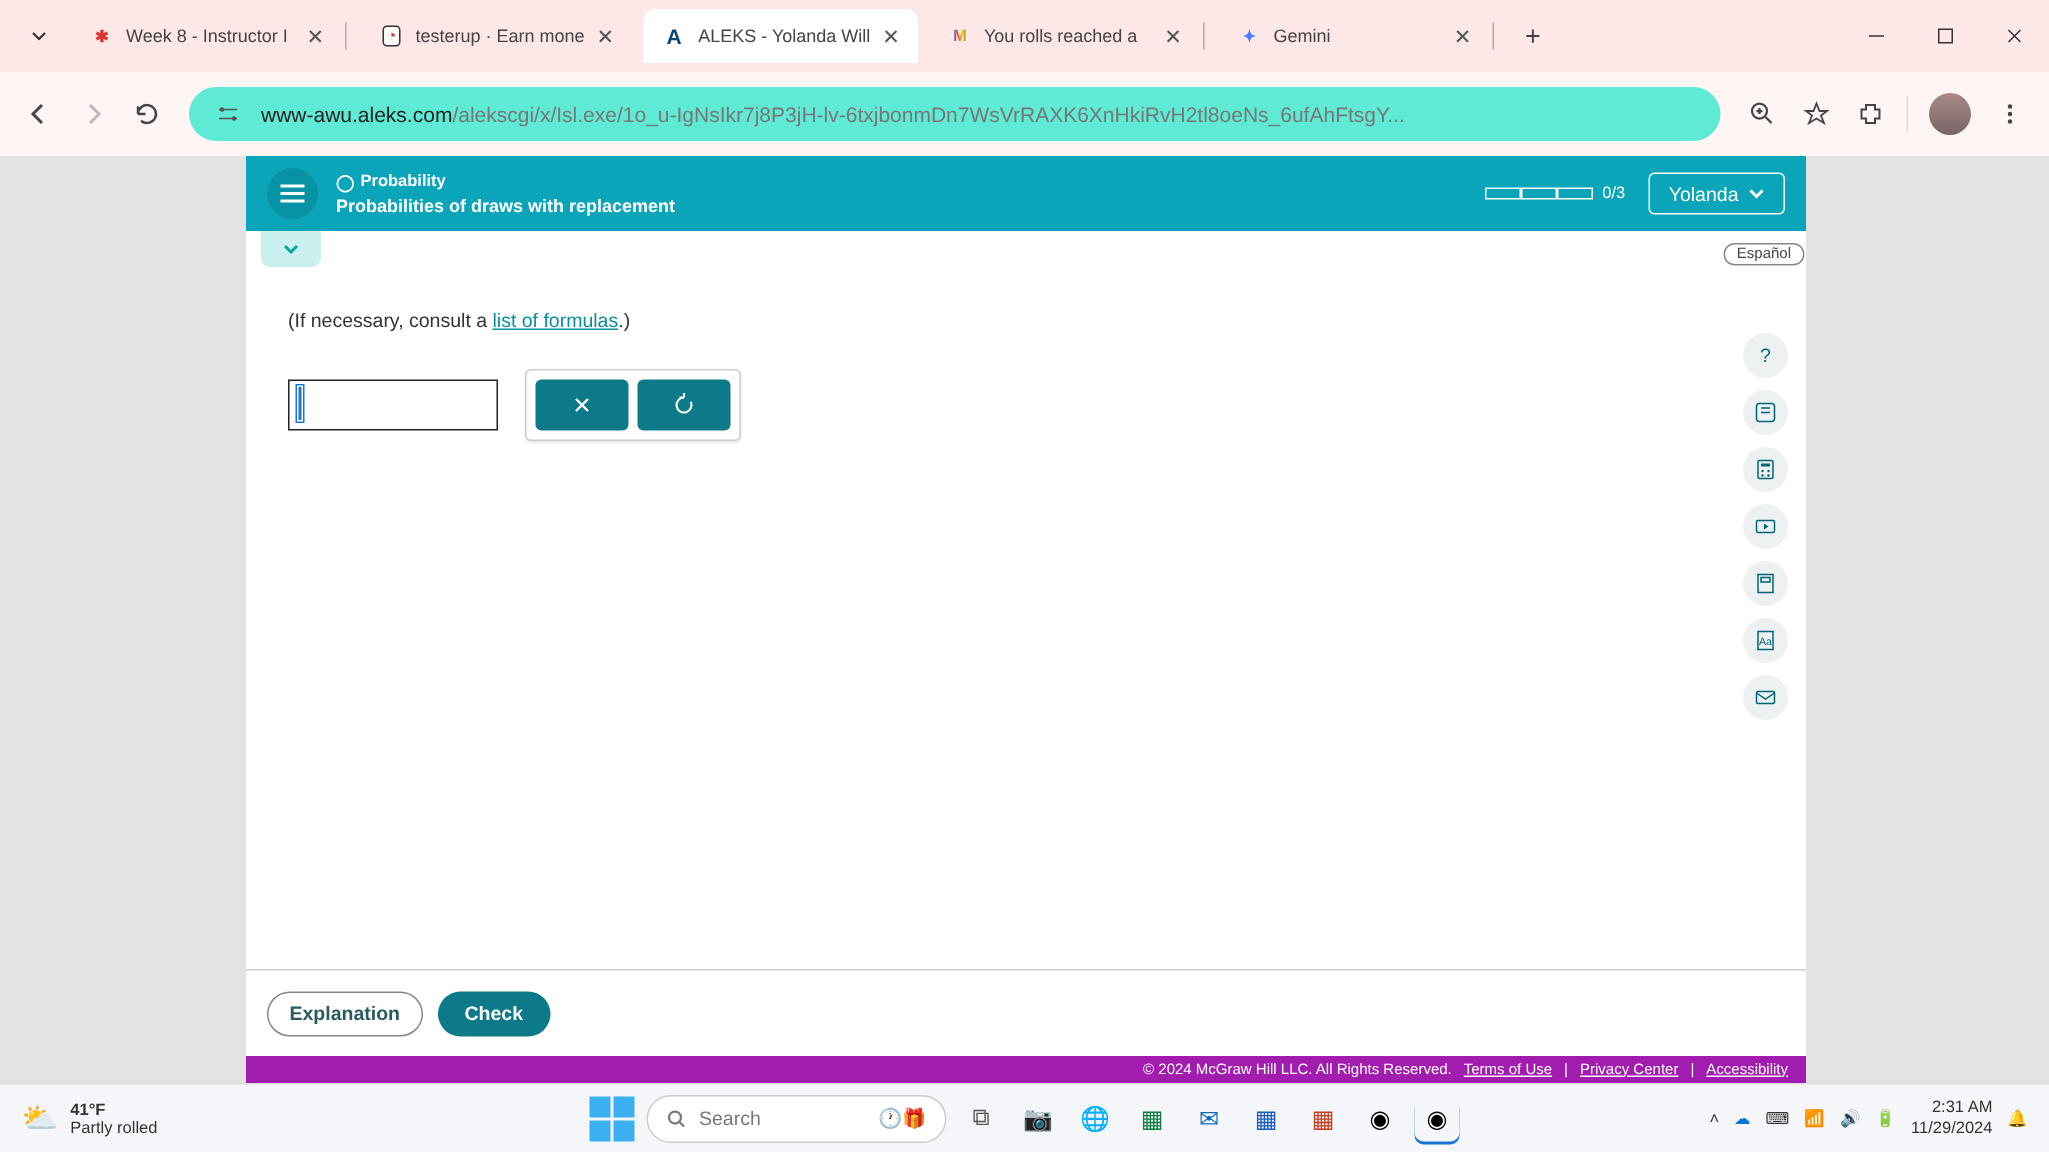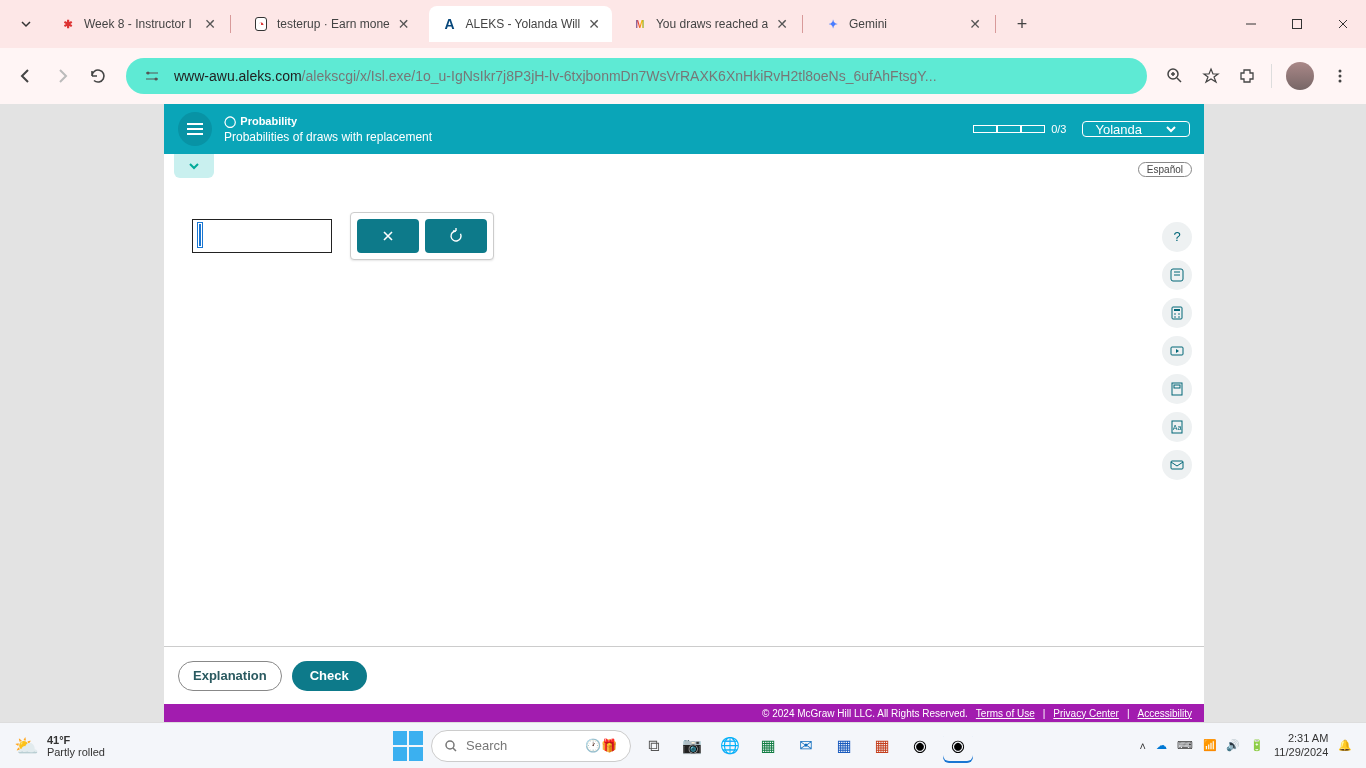--- a/index.html
+++ b/index.html
@@ -27,30 +27,30 @@
 .avatar { width:28px; height:28px; border-radius:50%; background:linear-gradient(#a88,#766); margin:0 8px; }
 
 
 .page-wrap { position:absolute; left:0; top:104px; width:1366px; height:618px; background:#e3e3e3; }
 .app { position:absolute; left:164px; top:0; width:1040px; height:618px; background:#fff; display:flex; flex-direction:column; }
 .header { height:50px; background:#0aa5b8; display:flex; align-items:center; padding:0 14px; }
 .ham { width:34px; height:34px; border-radius:50%; background:#0893a5; display:flex; flex-direction:column; align-items:center; justify-content:center; gap:3px; }
 .ham span { width:16px; height:2px; background:#fff; }
 .htitle { margin-left:12px; color:#fff; }
 .htitle .cat { font-size:11px; font-weight:bold; display:flex; align-items:center; gap:4px; }
-.htitle .sub { font-size:12px; font-weight:normal; margin-top:2px; }
+.htitle .sub { font-size:12px; font-weight:bold; margin-top:2px; }
 .progress { margin-left:auto; display:flex; align-items:center; gap:6px; }
 .progress .seg { display:flex; }
 .progress .seg span { width:24px; height:8px; border:1px solid #fff; background:transparent; }
 .progress .txt { color:#fff; font-size:11px; }
-.user-btn { margin-left:16px; height:16px; padding:0 12px; border:1px solid #fff; border-radius:4px; color:#fff; font-size:13px; display:flex; align-items:center; gap:23px; }
+.user-btn { margin-left:16px; height:28px; padding:0 12px; border:1px solid #fff; border-radius:4px; color:#fff; font-size:13px; display:flex; align-items:center; gap:6px; }
 
 .sub-bar { position:relative; height:26px; }
 .expand-btn { position:absolute; left:10px; top:0; width:40px; height:24px; background:#c9f0ef; border-radius:0 0 6px 6px; display:flex; align-items:center; justify-content:center; color:#0a8; }
-.lang { position:absolute; right:12px; top:8px; font-size:10px; border:1px solid #888; border-radius:10px; padding:1px 8px; color:#444; }
+.lang { position:absolute; right:1px; top:8px; font-size:10px; border:1px solid #888; border-radius:10px; padding:1px 8px; color:#444; }
 
 .content { flex:1; padding:10px 28px; position:relative; font-size:13px; color:#333; line-height:1.5; }
 .q-link { color:#0a8fa0; text-decoration:underline; }
 .num { font-family:'Times New Roman',serif; }
 .input-row { margin-top:22px; display:flex; align-items:center; gap:18px; }
 .answer-box { width:140px; height:34px; border:1px solid #222; padding:4px 6px; }
 .cursor { display:inline-block; width:2px; height:22px; background:#1976d2; outline:1px solid #1976d2; outline-offset:1px; }
 .tool-panel { display:flex; gap:6px; padding:6px; border:1px solid #ccc; border-radius:4px; background:#fff; box-shadow:0 1px 2px rgba(0,0,0,.1); }
 .tool-btn { width:62px; height:34px; background:#0d7a8a; border-radius:4px; display:flex; align-items:center; justify-content:center; color:#fff; }
 
@@ -102,21 +102,21 @@
   </div>
   <div class="tab active">
     <span class="ico" style="color:#06467a;font-size:14px">A</span>
     <span class="title">ALEKS - Yolanda Will</span>
     <span class="x">✕</span>
   </div>
   <div class="tab">
     <span class="ico">
         <span style="background:linear-gradient(90deg,#4285f4,#ea4335,#fbbc05,#34a853);-webkit-background-clip:text;color:transparent;font-weight:bold">M</span>
       </span>
-    <span class="title">You draws reached a </span>
+    <span class="title">You rolls reached a </span>
     <span class="x">✕</span>
   </div>
   <div class="tab-sep"></div>
   <div class="tab">
     <span class="ico" style="color:#4a7dff">✦</span>
     <span class="title">Gemini</span>
     <span class="x">✕</span>
   </div>
   <div class="tab-sep"></div>
   <div class="new-tab">+</div>
@@ -229,20 +229,23 @@
   <div class="sub-bar">
     <div class="expand-btn">
           <svg width="14" height="14" viewBox="0 0 14 14">
             <path d="M3 5l4 4 4-4" stroke="#0a9" stroke-width="2" fill="none"></path>
           </svg>
         </div>
     <div class="lang">Español</div>
   </div>
 
   <div class="content">
+    <p style="margin-top:14px">
+      <span>(If necessary, consult a </span><a href="#" class="q-link">list of formulas</a><span>.)</span>
+    </p>
 
     <div class="input-row">
       <div class="answer-box"><span class="cursor"></span></div>
       <div class="tool-panel">
         <div class="tool-btn">
               <svg width="14" height="14" viewBox="0 0 14 14">
                 <path d="M3 3l8 8M11 3l-8 8" stroke="#fff" stroke-width="1.6"></path>
               </svg>
             </div>
         <div class="tool-btn">

